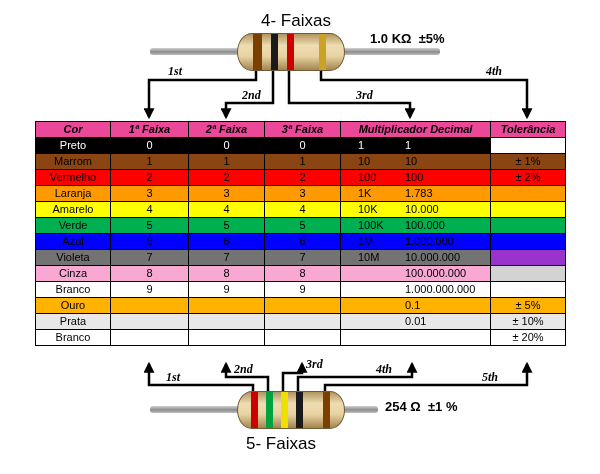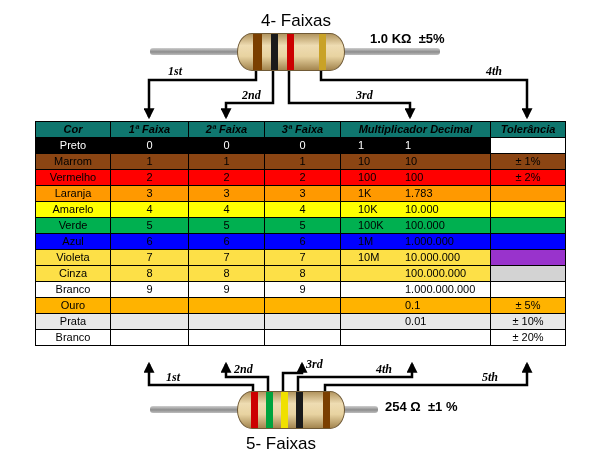--- a/index.html
+++ b/index.html
@@ -33,21 +33,21 @@
   .fb1 { left:15px; width:9px; } .fb2 { left:33px; } .fb3 { left:49px; } .fb4 { left:81px; }
   .bb1 { left:13px; } .bb2 { left:28px; } .bb3 { left:43px; } .bb4 { left:58px; } .bb5 { left:85px; }
 
   svg.arrows { position:absolute; left:0; top:0; pointer-events:none; }
   .ar { fill:none; stroke:#000; stroke-width:2.5; }
 
   table.codes { position:absolute; left:35px; top:121px; width:530px;
                 border-collapse:collapse; table-layout:fixed; font-size:11px; }
   .codes th, .codes td { border:1px solid #000; height:16px; line-height:15px; padding:0;
                          text-align:center; overflow:hidden; white-space:nowrap; }
-  .codes th { font-style:italic; font-weight:bold; background:#0f766e; }
+  .codes th { font-style:italic; font-weight:bold; background:#ec4899; }
   td.c-mult { text-align:left; }
   .ms { display:inline-block; width:64px; padding-left:17px; }
   .md { display:inline-block; }
 </style>
 </head>
 <body>
 
 <div class="page">
 
   <svg class="arrows" width="600" height="474">
@@ -158,29 +158,29 @@
         <td style="background-color: rgb(0, 176, 80);"></td>
       </tr>
       <tr style="background-color: rgb(0, 0, 255); color: rgb(0, 0, 0);">
         <td>Azul</td>
         <td>6</td>
         <td>6</td>
         <td>6</td>
         <td class="c-mult"><span class="ms">1M</span><span class="md">1.000.000</span></td>
         <td style="background-color: rgb(0, 0, 255);"></td>
       </tr>
-      <tr style="background-color: #fde047; color: rgb(0, 0, 0); border-radius: 8px;">
+      <tr style="background-color: #737373; color: rgb(0, 0, 0); border-radius: 8px;">
         <td>Violeta</td>
         <td>7</td>
         <td>7</td>
         <td>7</td>
         <td class="c-mult"><span class="ms">10M</span><span class="md">10.000.000</span></td>
         <td style="background-color: rgb(153, 51, 204);"></td>
       </tr>
-      <tr style="background-color: #fde047; color: rgb(0, 0, 0);">
+      <tr style="background-color: #f9a8d4; color: rgb(0, 0, 0);">
         <td>Cinza</td>
         <td>8</td>
         <td>8</td>
         <td>8</td>
         <td class="c-mult"><span class="ms"></span><span class="md">100.000.000</span></td>
         <td style="background-color: rgb(211, 211, 211);"></td>
       </tr>
       <tr style="background-color: rgb(255, 255, 255); color: rgb(0, 0, 0);">
         <td>Branco</td>
         <td>9</td>

